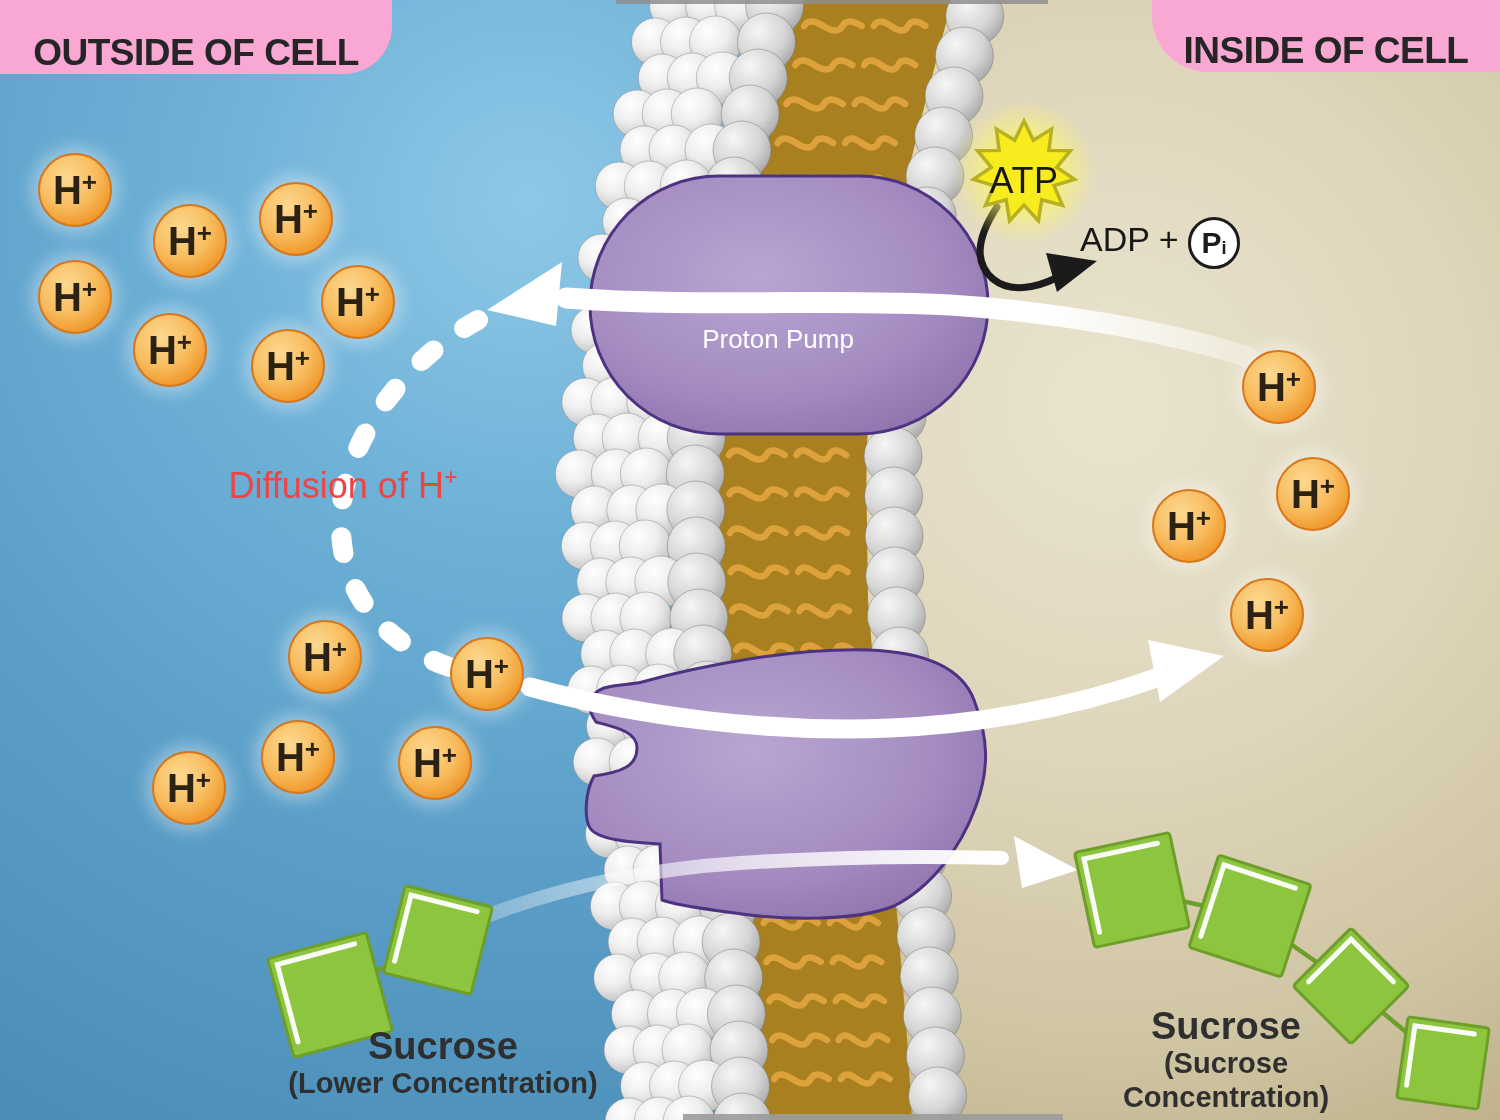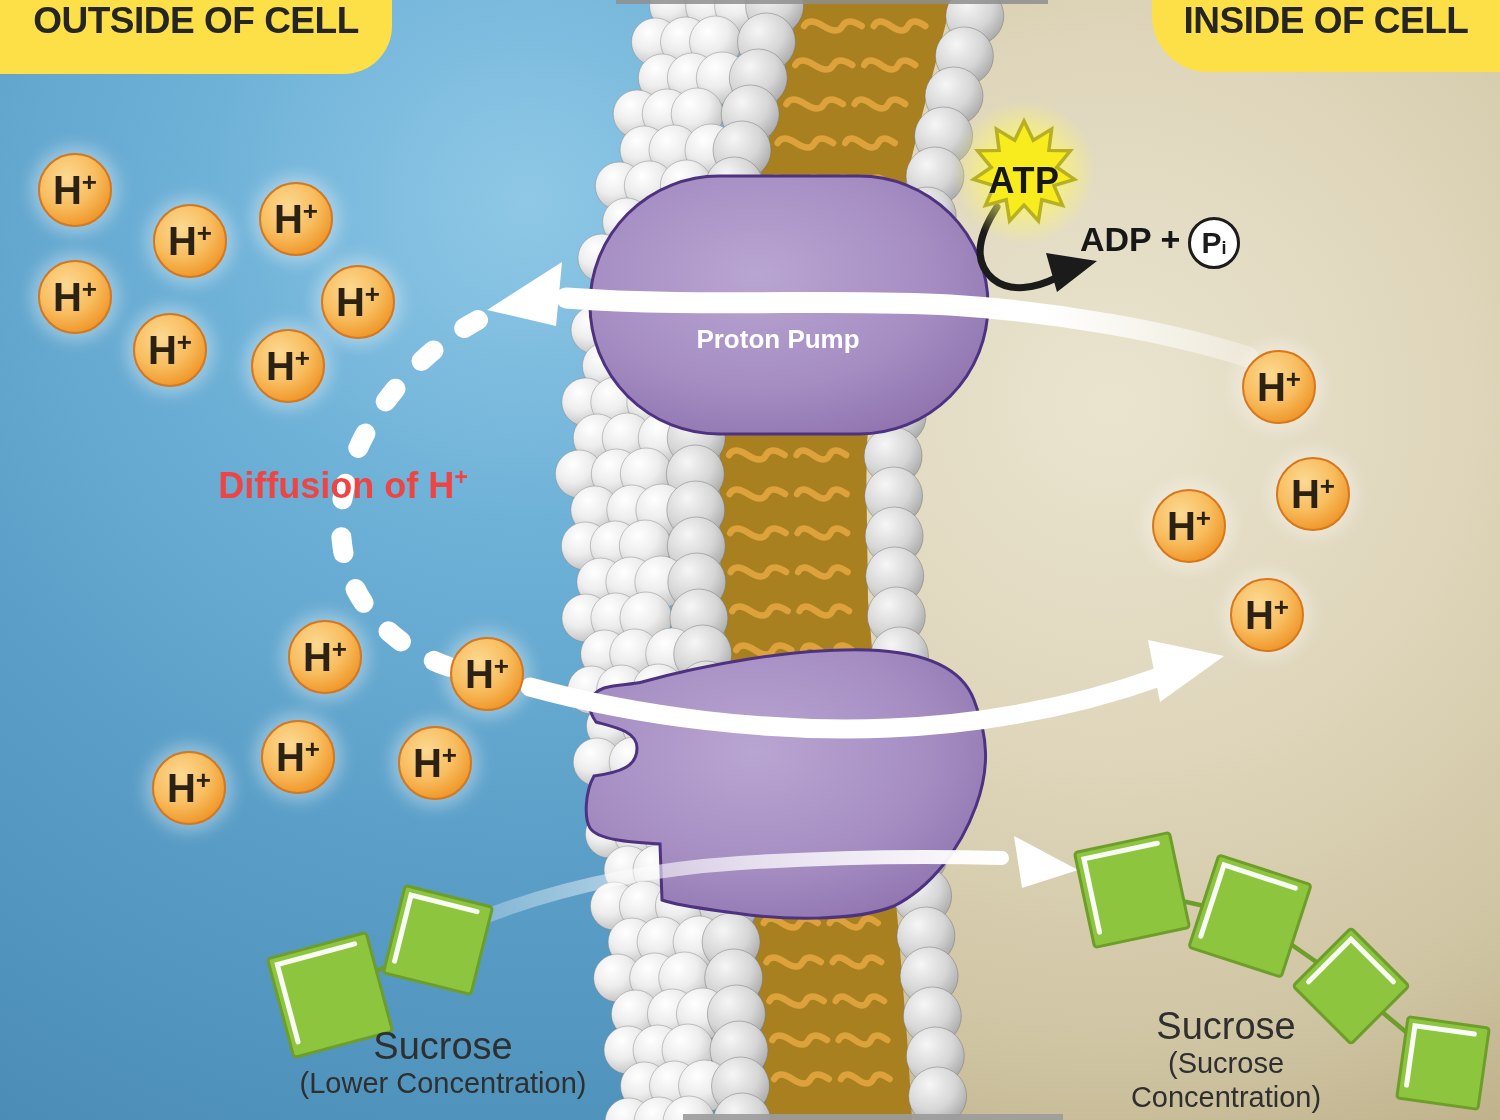--- a/index.html
+++ b/index.html
@@ -5,44 +5,44 @@
   html,body{margin:0;padding:0;background:#222;}
   #stage{position:relative;width:1500px;height:1120px;overflow:hidden;
          font-family:"Liberation Sans",sans-serif;}
   .bg{position:absolute;top:0;height:1120px;}
   #bg-outside{left:0;width:850px;
     background:radial-gradient(circle at 62% 18%, #8fc8e6 0%, #6fb2d8 30%, #5b9fc8 62%, #4a8cb5 100%);}
   #bg-inside{left:850px;width:650px;
     background:radial-gradient(circle at 40% 36%, #eae4cf 0%, #ded5ba 45%, #cfc4a2 80%, #bfb28c 100%);}
   #scene{position:absolute;left:0;top:0;z-index:2;}
   
-  .banner{position:absolute;top:0;background:#fde047;z-index:6;display:flex;
-          align-items:flex-start;justify-content:center;color:#252525;font-weight:700;
+  .banner{position:absolute;top:0;background:#f9a8d4;z-index:6;display:flex;
+          align-items:flex-end;justify-content:center;color:#252525;font-weight:700;
           font-size:37px;letter-spacing:-0.5px;}
   #banner-outside{left:0;width:392px;height:74px;border-radius:0 0 48px 0;}
   #banner-inside{left:1152px;width:348px;height:72px;border-radius:0 0 0 56px;}
   
-  .lbl{position:absolute;z-index:5;font-weight:700;white-space:nowrap;}
+  .lbl{position:absolute;z-index:5;font-weight:400;white-space:nowrap;}
   .lbl sup{font-size:65%;}
   #diffusion-label{left:343px;top:464px;transform:translateX(-50%);
     color:#ef4444;font-size:36px;}
   #pump-label{left:778px;top:324px;transform:translateX(-50%);
     color:#fff;font-size:26px;}
   #cotrans-label{left:797px;top:748px;transform:translateX(-50%);
     color:#fff;font-size:33px;line-height:43px;text-align:center;}
   #atp-label{left:1024px;top:160px;transform:translateX(-50%);
     color:#171717;font-size:36px;letter-spacing:0.5px;}
   #adp-label{left:1080px;top:220px;color:#171717;font-size:34px;}
   #pi-circle{position:absolute;left:1188px;top:217px;width:52px;height:52px;z-index:5;
     background:#fff;border:3.5px solid #1c1c1c;border-radius:50%;box-sizing:border-box;
     display:flex;align-items:center;justify-content:center;
     color:#1c1c1c;font-weight:700;font-size:30px;}
   #pi-circle sub{font-size:18px;margin-top:10px;}
   .sucrose-cap{position:absolute;z-index:5;text-align:center;transform:translateX(-50%);
-    color:#2f2f2f;font-weight:400;}
+    color:#2f2f2f;font-weight:700;}
   .sucrose-cap .t1{font-size:38px;line-height:40px;}
   .sucrose-cap .t2{font-size:29px;line-height:34px;}
   #sucrose-cap-outside{left:443px;top:1026px;}
   #sucrose-cap-inside{left:1226px;top:1006px;}
   
   .ion{position:absolute;width:74px;height:74px;border-radius:50%;z-index:4;
     background:radial-gradient(circle at 38% 32%, #fcd992 0%, #f8bd5f 45%, #f09a2e 75%, #ec8c20 100%);
     border:2.5px solid #d8771c;box-sizing:border-box;
     box-shadow:0 0 16px 7px rgba(255,255,255,0.35);
     display:flex;align-items:center;justify-content:center;}

